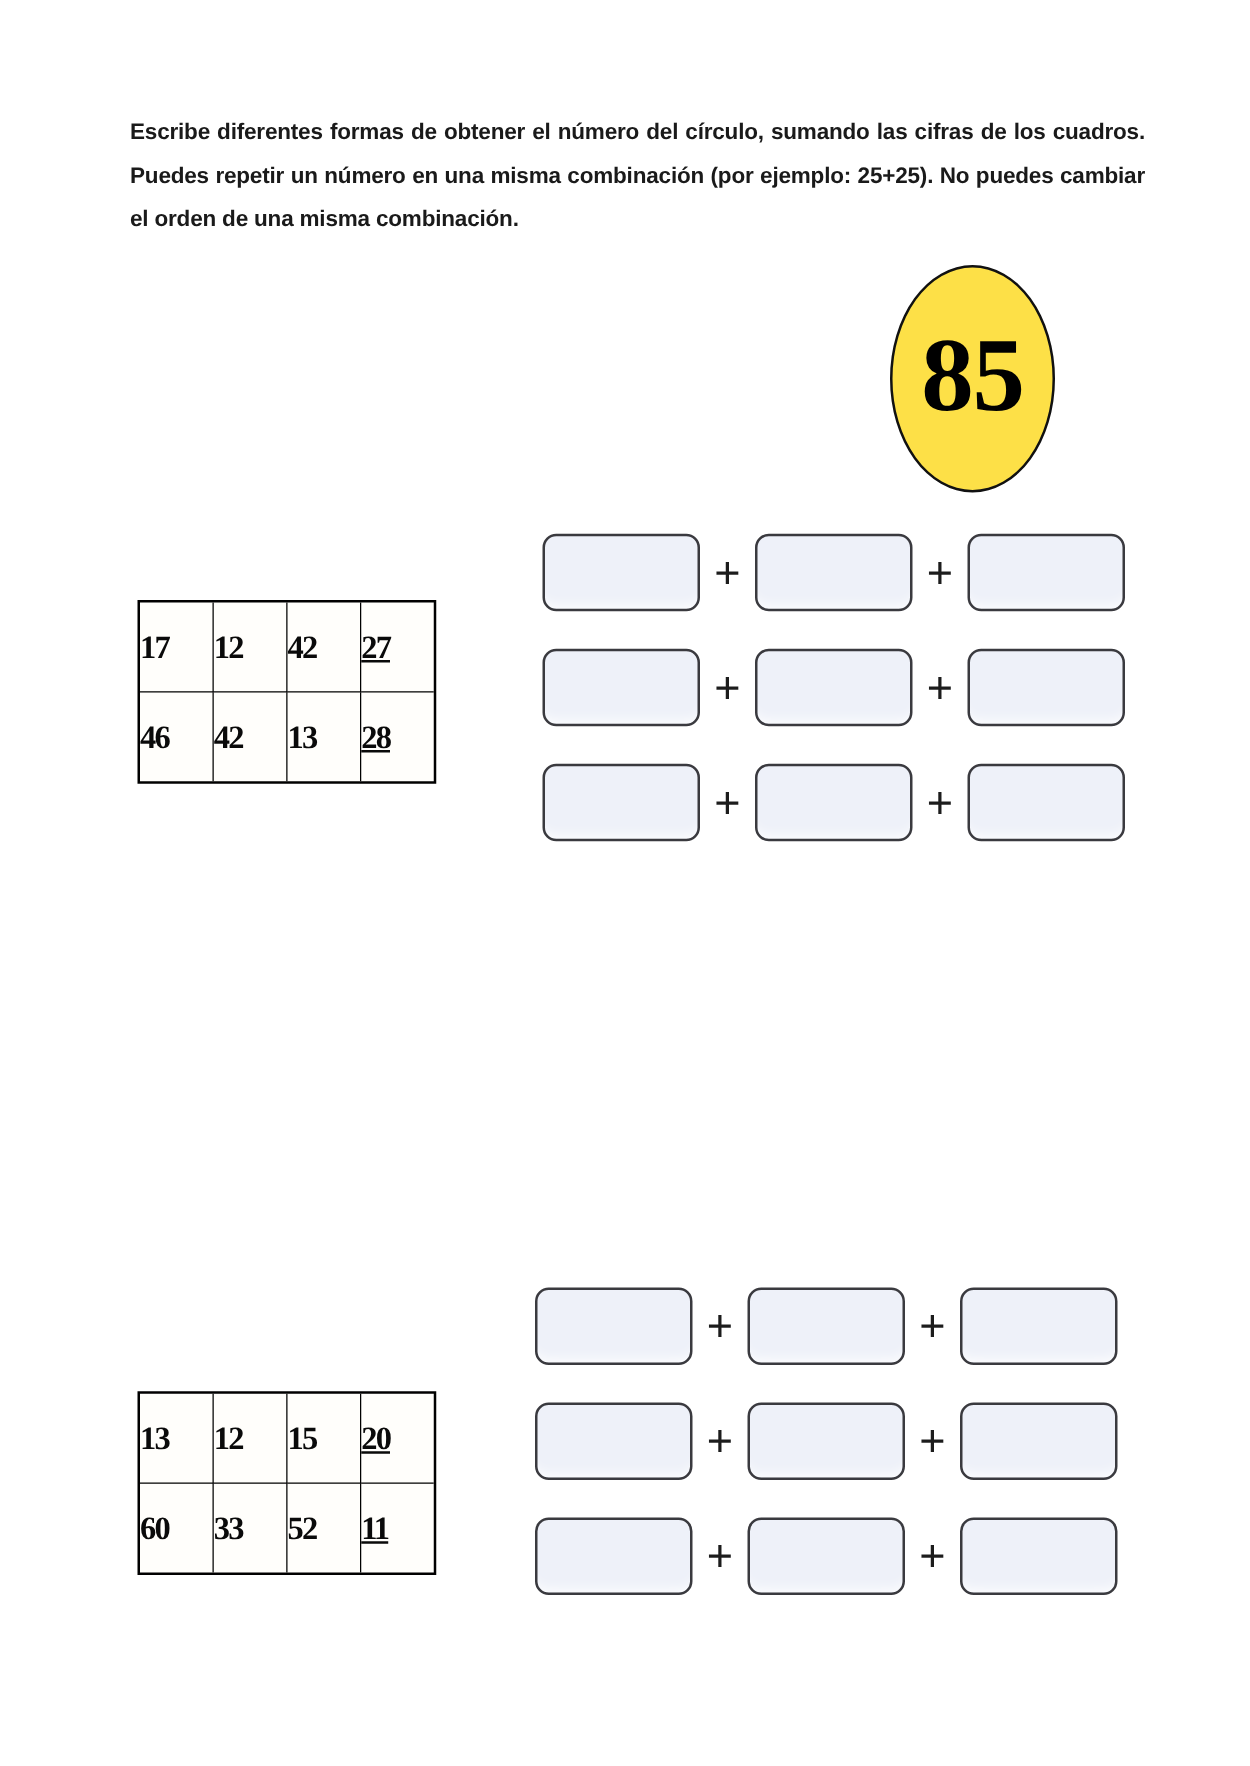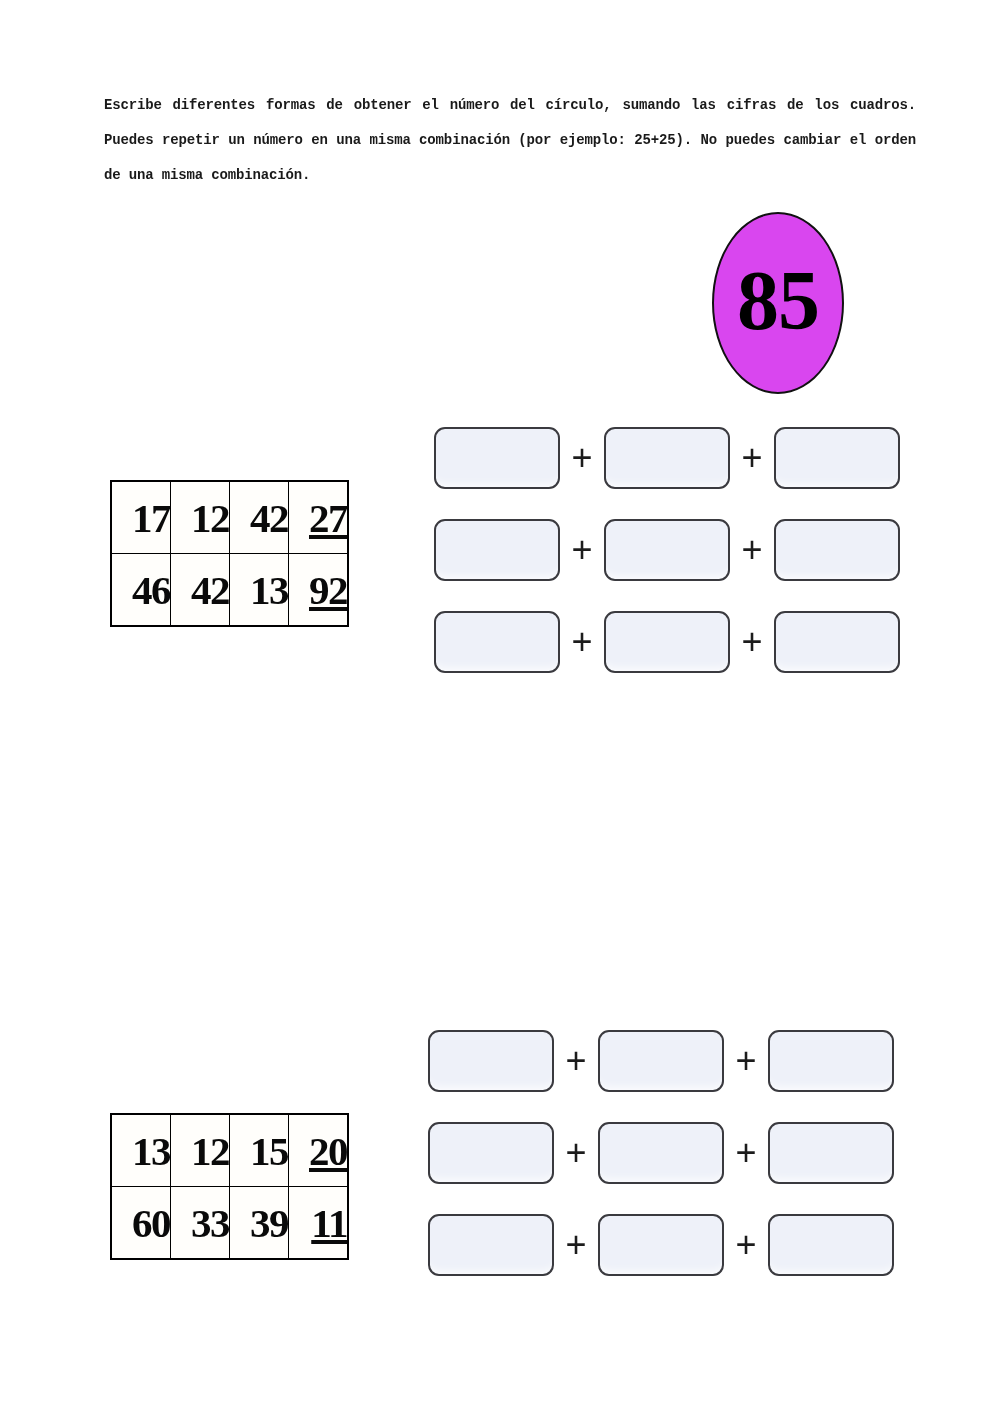--- a/index.html
+++ b/index.html
@@ -14,23 +14,23 @@
     font-family: "Liberation Sans", sans-serif;
     overflow: hidden;
   }
 
   
   .instructions {
     position: absolute;
     left: 104px;
     top: 88px;
     width: 812px;
-    font-family: Liberation Mono, monospace;
+    font-family: Liberation Sans, sans-serif;
     font-weight: bold;
-    font-size: 14px;
+    font-size: 18px;
     line-height: 35px;
     color: #1a1a1a;
     letter-spacing: -0.15px;
     text-align: justify;
     text-justify: inter-word;
     -webkit-font-smoothing: none;
   }
 
   
   .exercise {
@@ -41,21 +41,21 @@
   .exercise.ex1 { top: 205px; height: 500px; }
   .exercise.ex2 { top: 825px; height: 500px; }
 
   
   .target-ellipse {
     position: absolute;
     width: 132px;
     height: 182px;
     border: 2.5px solid #111111;
     border-radius: 50%;
-    background: #d946ef;
+    background: #fde047;
     box-sizing: border-box;
     display: flex;
     align-items: center;
     justify-content: center;
   }
   .ex1 .target-ellipse { left: 712px; top: 7px; }
   .ex2 .target-ellipse { left: 708px; top: 12px; }
 
   .target-number {
     font-family: "Liberation Serif", serif;
@@ -78,25 +78,25 @@
   .ex1 .number-grid { left: 110px; top: 275px; }
   .ex2 .number-grid { left: 110px; top: 288px; }
 
   .number-grid table {
     border-collapse: collapse;
   }
   .number-grid td {
     width: 58px;
     height: 71px;
     border: 1.6px solid #000000;
-    text-align: right;
+    text-align: left;
     vertical-align: middle;
     font-family: "Liberation Serif", serif;
     font-weight: bold;
-    font-size: 41px;
+    font-size: 26px;
     color: #0a0a0a;
     letter-spacing: -1.5px;
     padding: 0;
   }
   .number-grid tr:first-child td { border-top: none; }
   .number-grid tr:last-child td { border-bottom: none; margin-left: 36px; }
   .number-grid td:first-child { border-left: none; }
   .number-grid td:last-child { border-right: none; text-decoration: underline; }
 
   
@@ -156,21 +156,21 @@
           <tr>
         <td>17</td>
         <td>12</td>
         <td>42</td>
         <td>27</td>
       </tr>
       <tr>
         <td>46</td>
         <td>42</td>
         <td>13</td>
-        <td>92</td>
+        <td>28</td>
       </tr>
     </tbody>
       </table>
   </div>
 
   <div class="answer-rows">
 
     <div class="answer-row">
       <input class="answer-box" type="text" value="" style="">
       <span class="plus-sign">+</span>
@@ -206,21 +206,21 @@
       <tbody>
           <tr>
         <td>13</td>
         <td>12</td>
         <td>15</td>
         <td>20</td>
       </tr>
       <tr>
         <td>60</td>
         <td>33</td>
-        <td>39</td>
+        <td>52</td>
         <td>11</td>
       </tr>
     </tbody>
       </table>
   </div>
 
   <div class="answer-rows">
 
     <div class="answer-row">
       <input class="answer-box" type="text" value="" style="">

